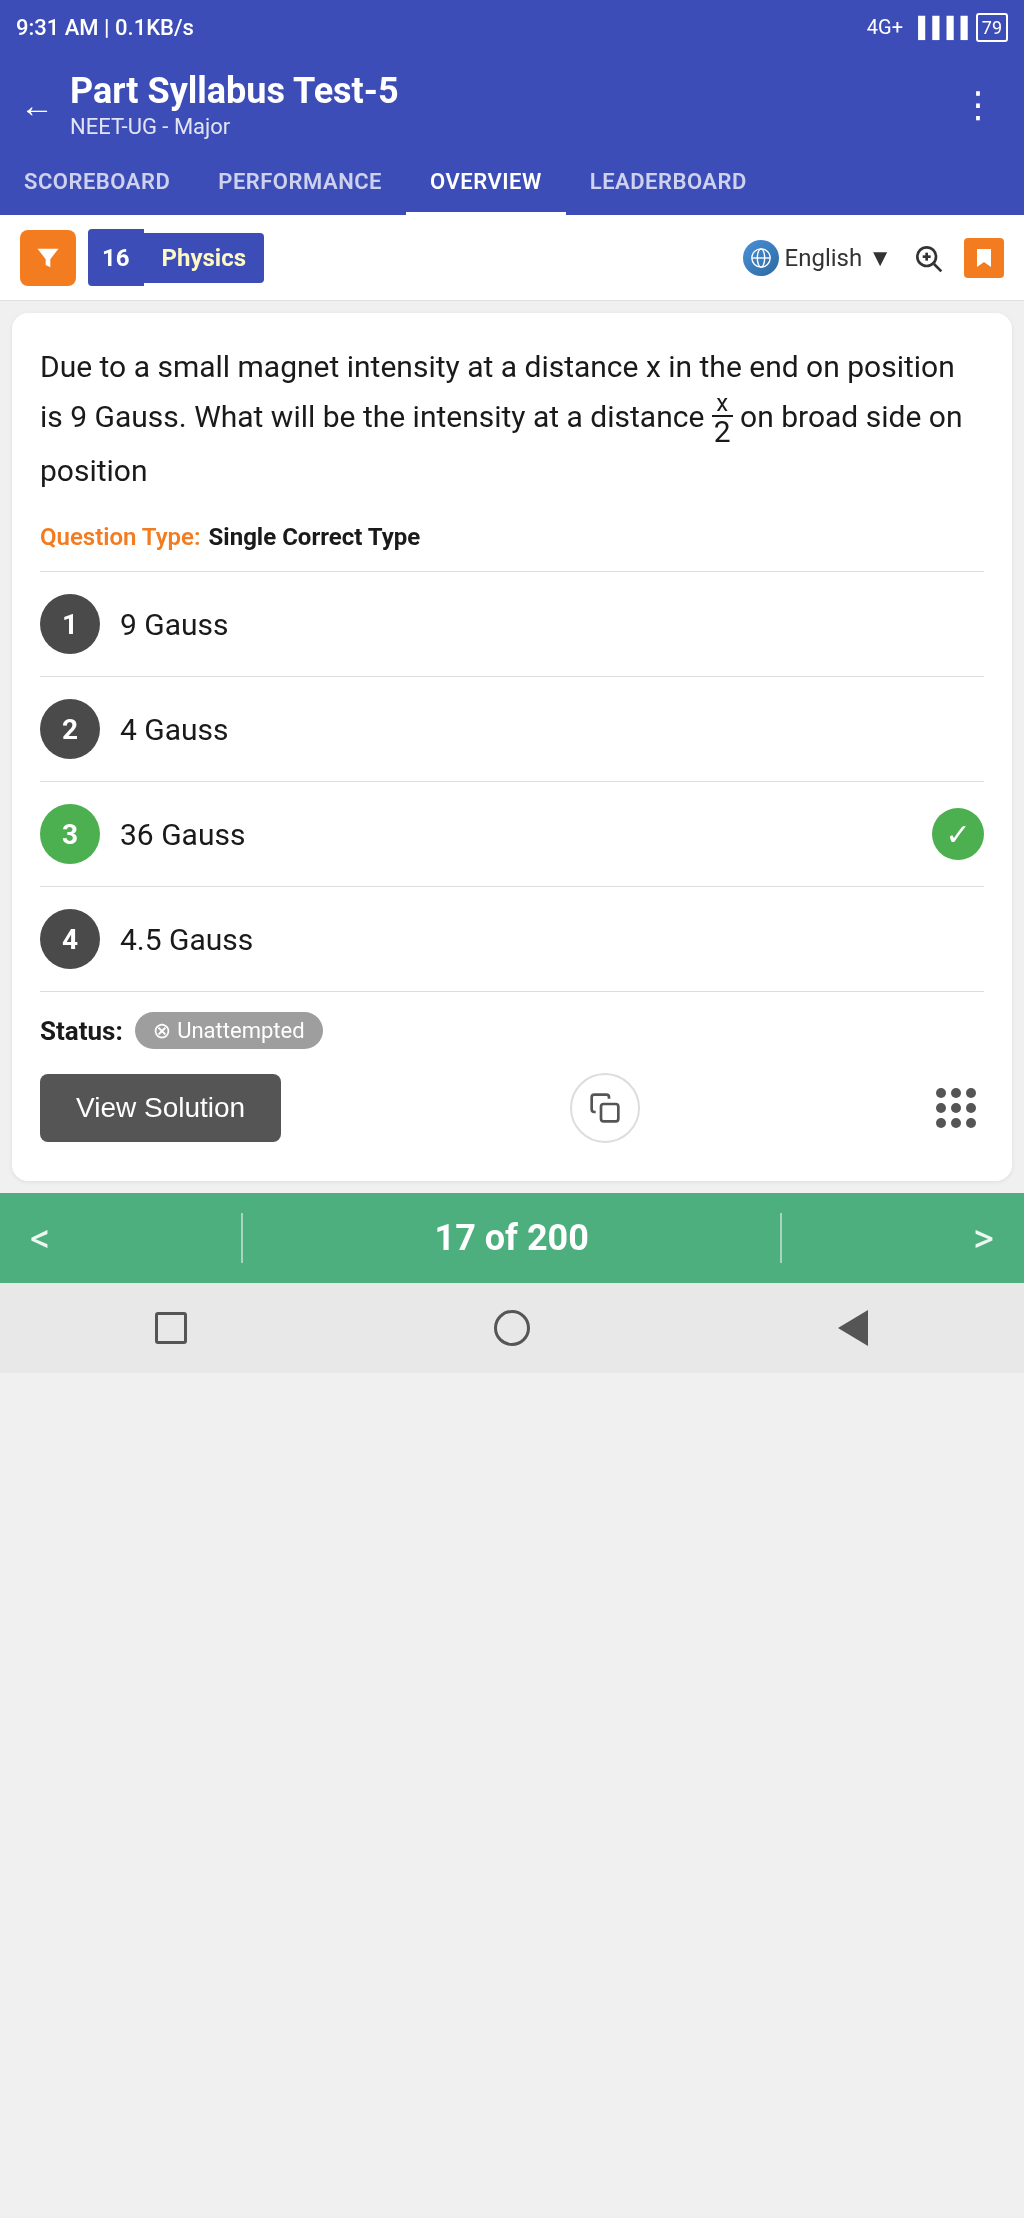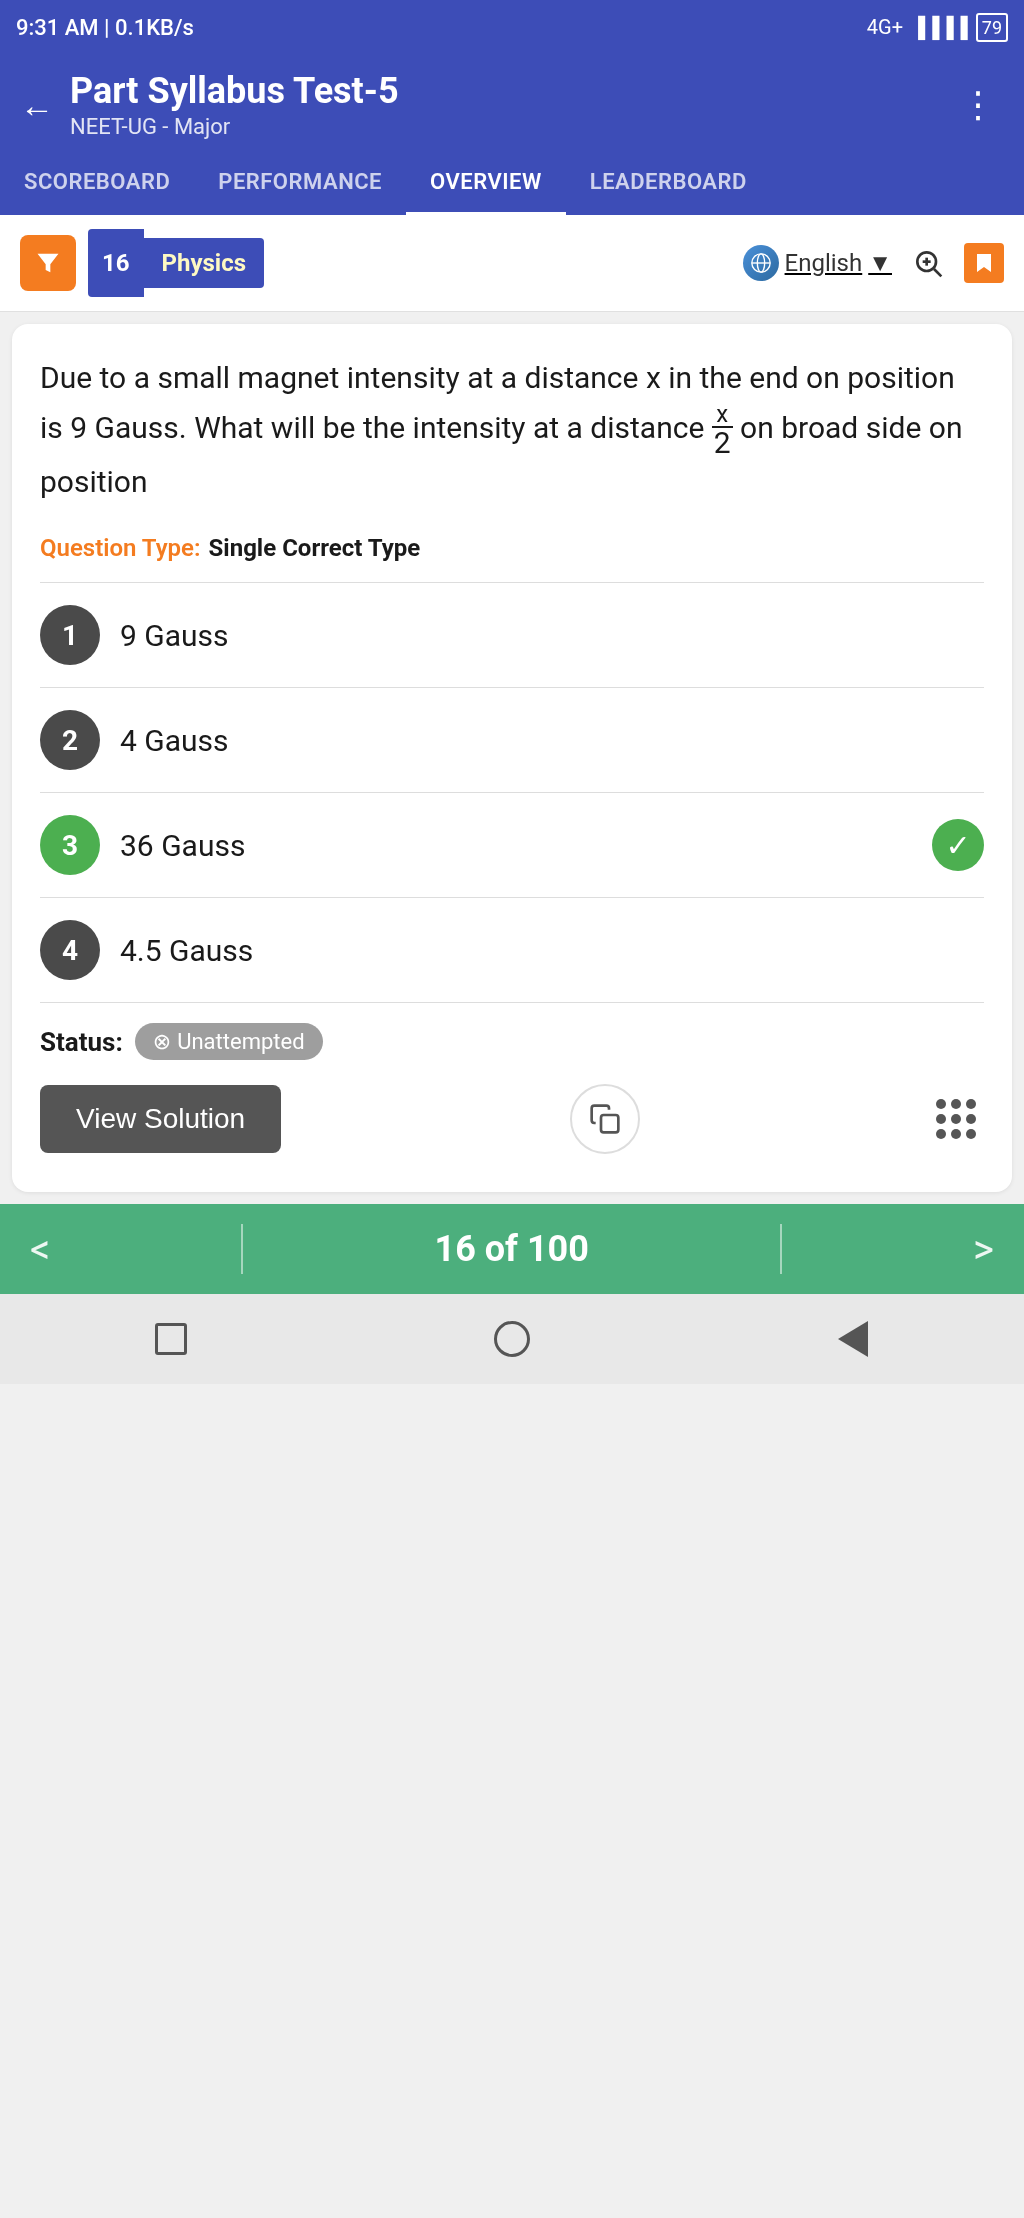--- a/index.html
+++ b/index.html
@@ -130,40 +130,39 @@
       align-items: center;
       gap: 0;
     }
     .number-box {
       background: #3d4db7;
       color: white;
       font-size: 24px;
       font-weight: 700;
       padding: 8px 14px;
       border-radius: 4px 0 0 4px;
-      height: 68px;
+      height: 57px;
       display: flex;
       align-items: center;
     }
     .subject-box {
       background: #3d4db7;
       color: #fef9c3;
       font-size: 24px;
       font-weight: 700;
       padding: 8px 18px;
       border-radius: 0 4px 4px 0;
       height: 50px;
       display: flex;
       align-items: center;
     }
     .toolbar-right {
       display: flex;
       align-items: center;
       gap: 16px;
-      text-decoration: underline;
     }
     .lang-selector {
       display: flex;
       align-items: center;
       gap: 6px;
       font-size: 24px;
       color: #333;
       cursor: pointer;
     }
     .globe-icon {
@@ -575,21 +574,21 @@
       <div class="grid-dot"></div>
       <div class="grid-dot"></div>
     </div>
   </div>
 
 </div>
 
 <div class="bottom-nav">
   <span class="nav-arrow">&lt;</span>
   <div class="nav-divider"></div>
-  <span class="page-indicator">16 of 100</span>
+  <span class="page-indicator">17 of 200</span>
   <div class="nav-divider"></div>
   <span class="nav-arrow">&gt;</span>
 </div>
 
 <div class="system-nav">
   <div class="sys-btn">
     <div class="sys-square"></div>
   </div>
   <div class="sys-btn">
     <div class="sys-circle"></div>

